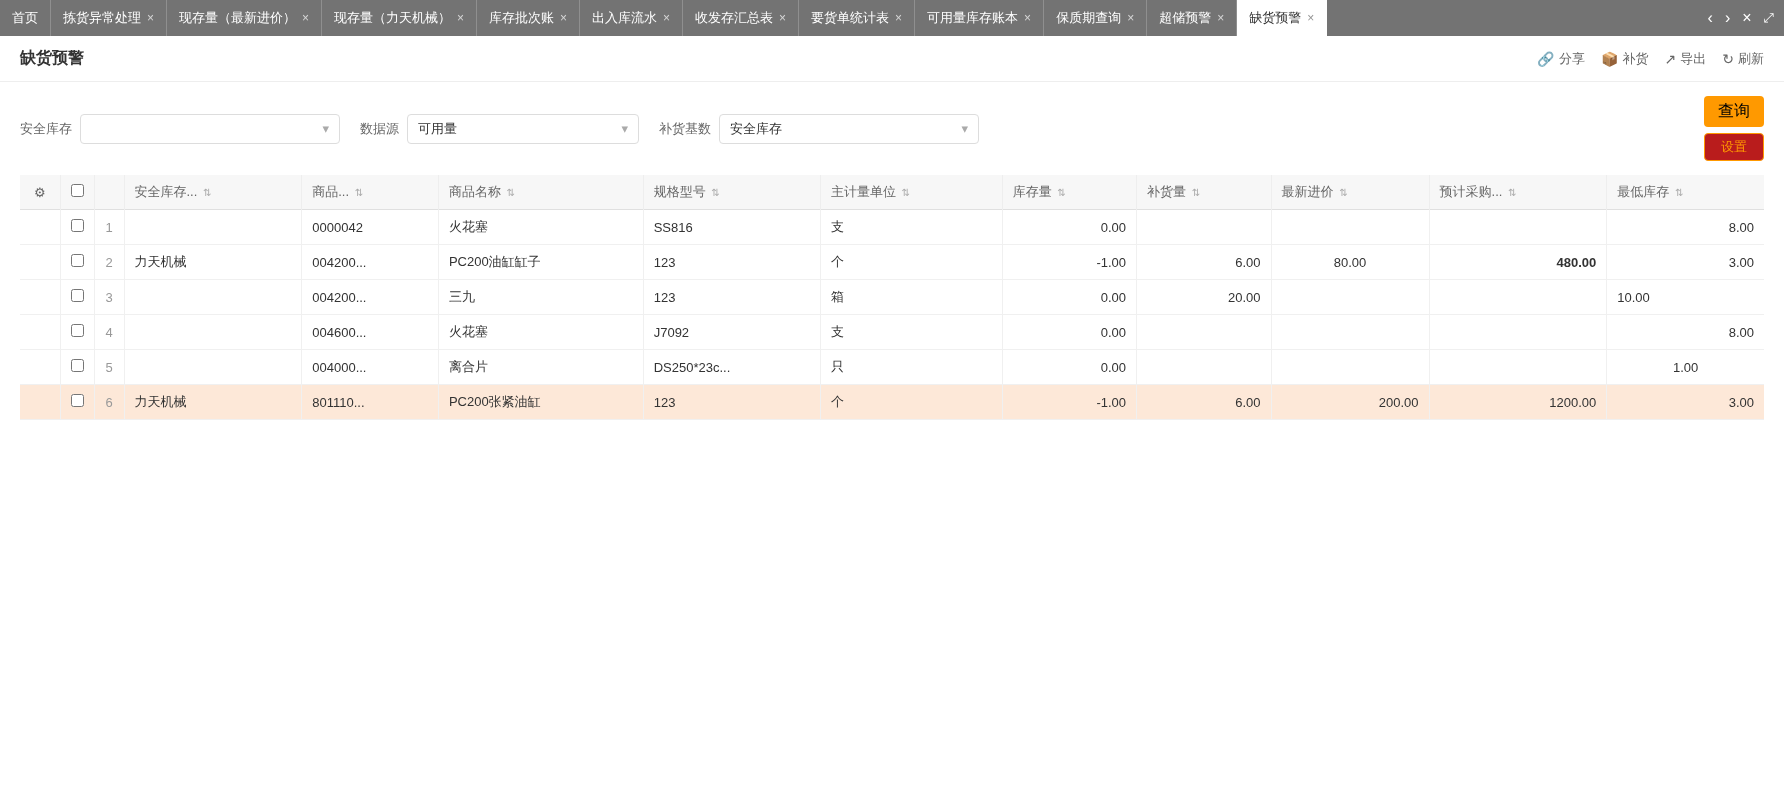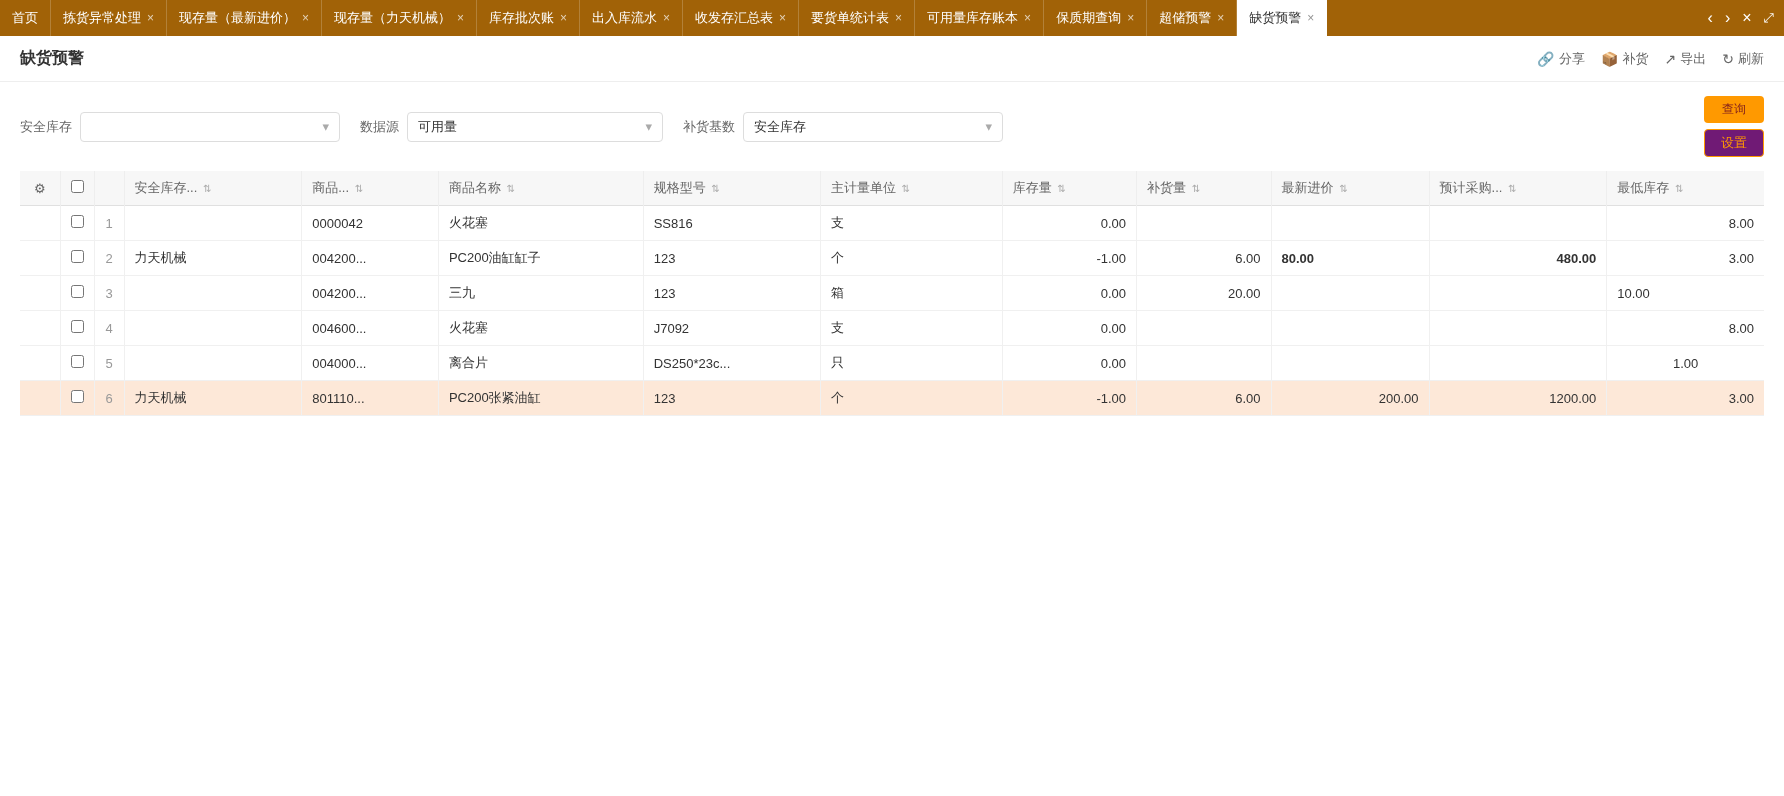--- a/index.html
+++ b/index.html
@@ -2,21 +2,21 @@
 <html><head>
   <meta charset="utf-8">
   <style>
     * { box-sizing: border-box; margin: 0; padding: 0; }
     body { font-family: 'Microsoft YaHei', Arial, sans-serif; font-size: 13px; background: #f5f5f5; color: #333; }
 
     
     .tab-bar {
       display: flex;
       align-items: center;
-      background: #a16207;
+      background: #737373;
       height: 36px;
       overflow: hidden;
     }
     .tab-item {
       display: flex;
       align-items: center;
       height: 36px;
       padding: 0 12px;
       white-space: nowrap;
       cursor: pointer;
@@ -118,30 +118,30 @@
       color: #aaa;
     }
     .filter-actions {
       margin-left: auto;
       display: flex;
       flex-direction: column;
       gap: 6px;
     }
     .btn-query {
       background: #f90;
-      color: #7f1d1d;
+      color: #000000;
       border: none;
       border-radius: 4px;
       padding: 5px 3px;
       cursor: pointer;
-      font-size: 12px;
+      font-size: 16px;
       white-space: nowrap;
     }
     .btn-settings {
-      background: #701a75;
+      background: #b91c1c;
       color: #f90;
       border: 1px solid #f90;
       border-radius: 4px;
       padding: 4px 16px;
       cursor: pointer;
       font-size: 13px;
       white-space: nowrap;
     }
 
     
@@ -283,21 +283,21 @@
   <div class="filter-bar">
     <div class="filter-group">
       <span class="filter-label">安全库存</span>
       <div class="filter-select" style="width:260px;">
         <span style="color:#ccc;"></span>
         <span class="arrow">▾</span>
       </div>
     </div>
     <div class="filter-group">
       <span class="filter-label">数据源</span>
-      <div class="filter-select" style="width:256px;">
+      <div class="filter-select" style="width:232px;">
         <span>可用量</span>
         <span class="arrow">▾</span>
       </div>
     </div>
     <div class="filter-group">
       <span class="filter-label">补货基数</span>
       <div class="filter-select" style="width:260px;">
         <span>安全库存</span>
         <span class="arrow">▾</span>
       </div>
@@ -383,21 +383,21 @@
       <input type="checkbox" style="">
     </td>
     <td class="row-num">2</td>
     <td>力天机械</td>
     <td>004200...</td>
     <td>PC200油缸缸子</td>
     <td>123</td>
     <td>个</td>
     <td style="text-align:right;">-1.00</td>
     <td style="text-align:right;">6.00</td>
-    <td style="text-align:left;font-weight:bold;">80.00</td>
+    <td style="text-align:center;">80.00</td>
     <td style="text-align:right;font-weight:bold;">480.00</td>
     <td style="text-align:right;">3.00</td>
   </tr>
           <tr>
     <td class="gear-col"></td>
     <td class="cb-col">
       <input type="checkbox" style="">
     </td>
     <td class="row-num">3</td>
     <td></td>

